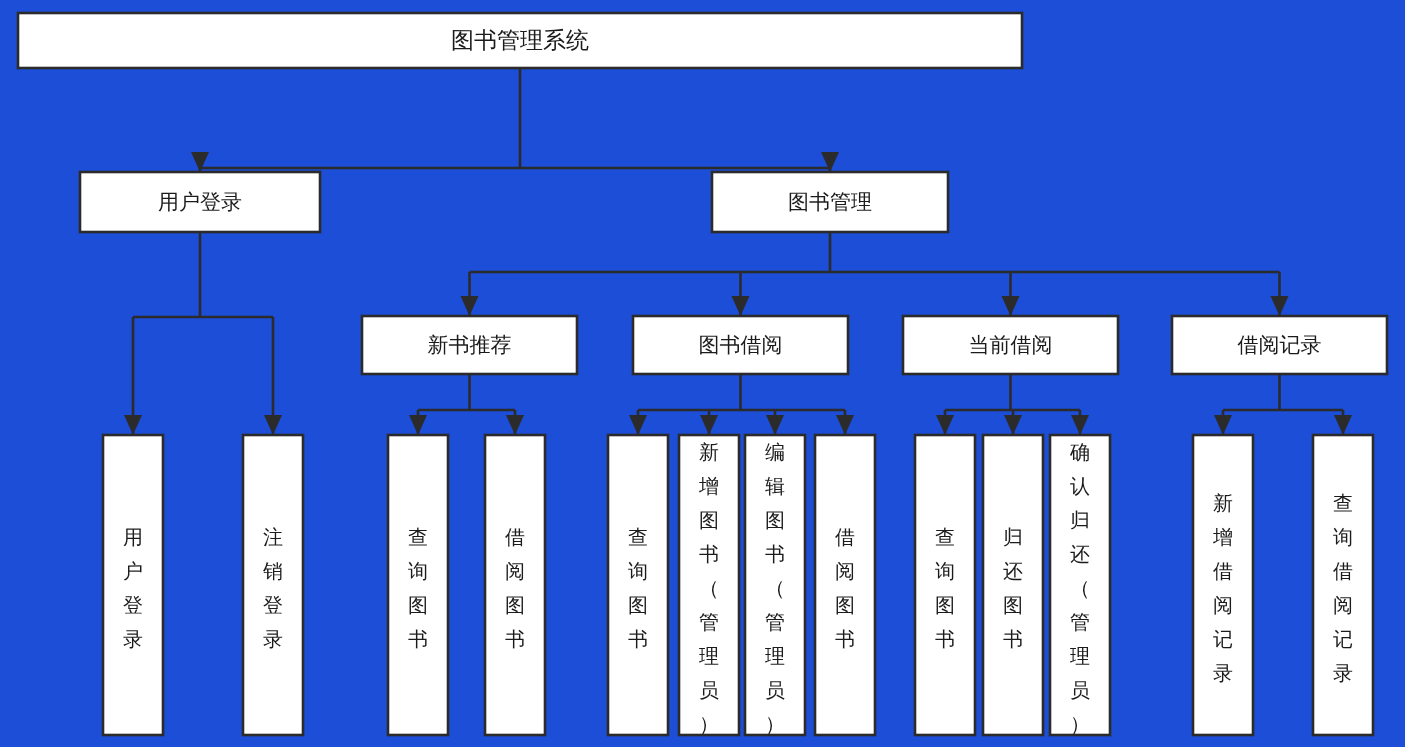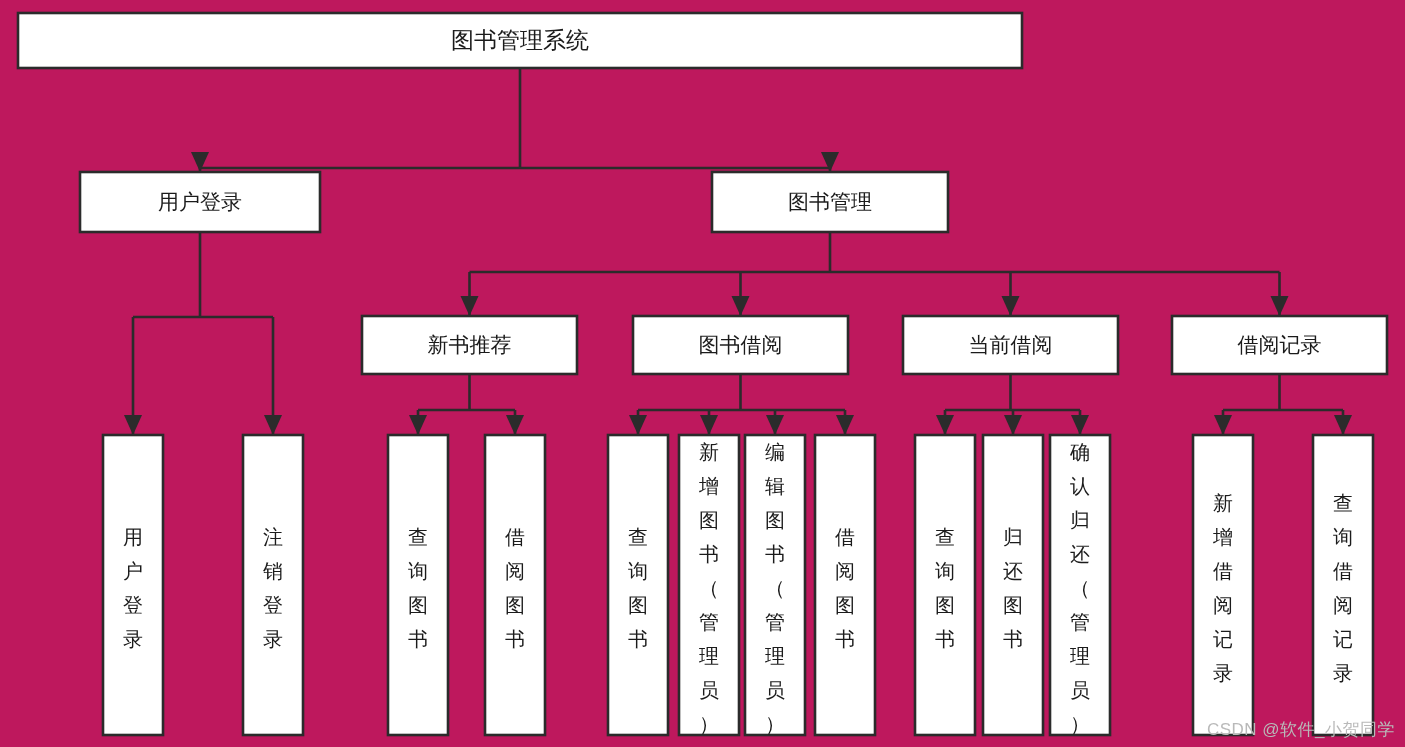--- a/index.html
+++ b/index.html
@@ -8,21 +8,21 @@
     padding: 0;
     background: #ffffff;
   }
   body {
     font-family: "Liberation Sans", "DejaVu Sans", sans-serif;
   }
   #diagram-root {
     position: relative;
     width: 1405px;
     height: 747px;
-    background: #be185d;
+    background: #1d4ed8;
     overflow: hidden;
   }
   svg.diagram-canvas {
     position: absolute;
     left: 0;
     top: 0;
     width: 1405px;
     height: 747px;
     display: block;
   }
@@ -221,14 +221,13 @@
         <g>
           <rect x="1193" y="435" width="60" height="300" class="node-box"></rect>
           <text x="1223" class="node-label-v"><tspan x="1223" y="510.2">新</tspan><tspan x="1223" y="544.2">增</tspan><tspan x="1223" y="578.2">借</tspan><tspan x="1223" y="612.2">阅</tspan><tspan x="1223" y="646.2">记</tspan><tspan x="1223" y="680.2">录</tspan></text>
         </g>
         <g>
           <rect x="1313" y="435" width="60" height="300" class="node-box"></rect>
           <text x="1343" class="node-label-v"><tspan x="1343" y="510.2">查</tspan><tspan x="1343" y="544.2">询</tspan><tspan x="1343" y="578.2">借</tspan><tspan x="1343" y="612.2">阅</tspan><tspan x="1343" y="646.2">记</tspan><tspan x="1343" y="680.2">录</tspan></text>
         </g>
       </g>
   </svg>
-  <div class="watermark-text">CSDN @软件_小贺同学</div>
 </div>
 
 </body></html>

